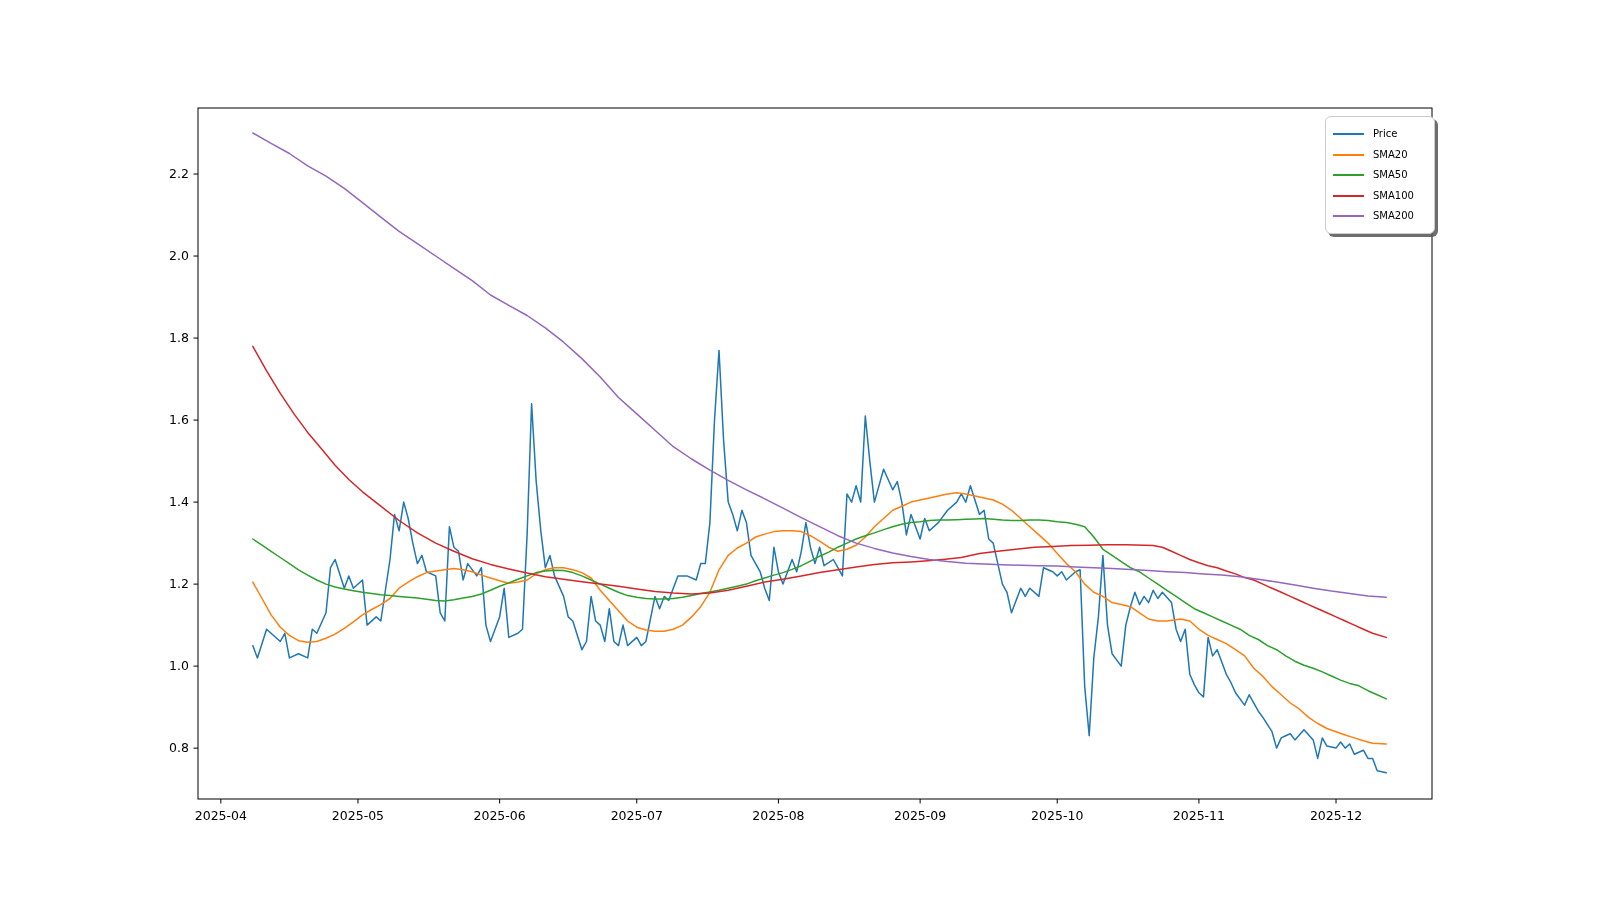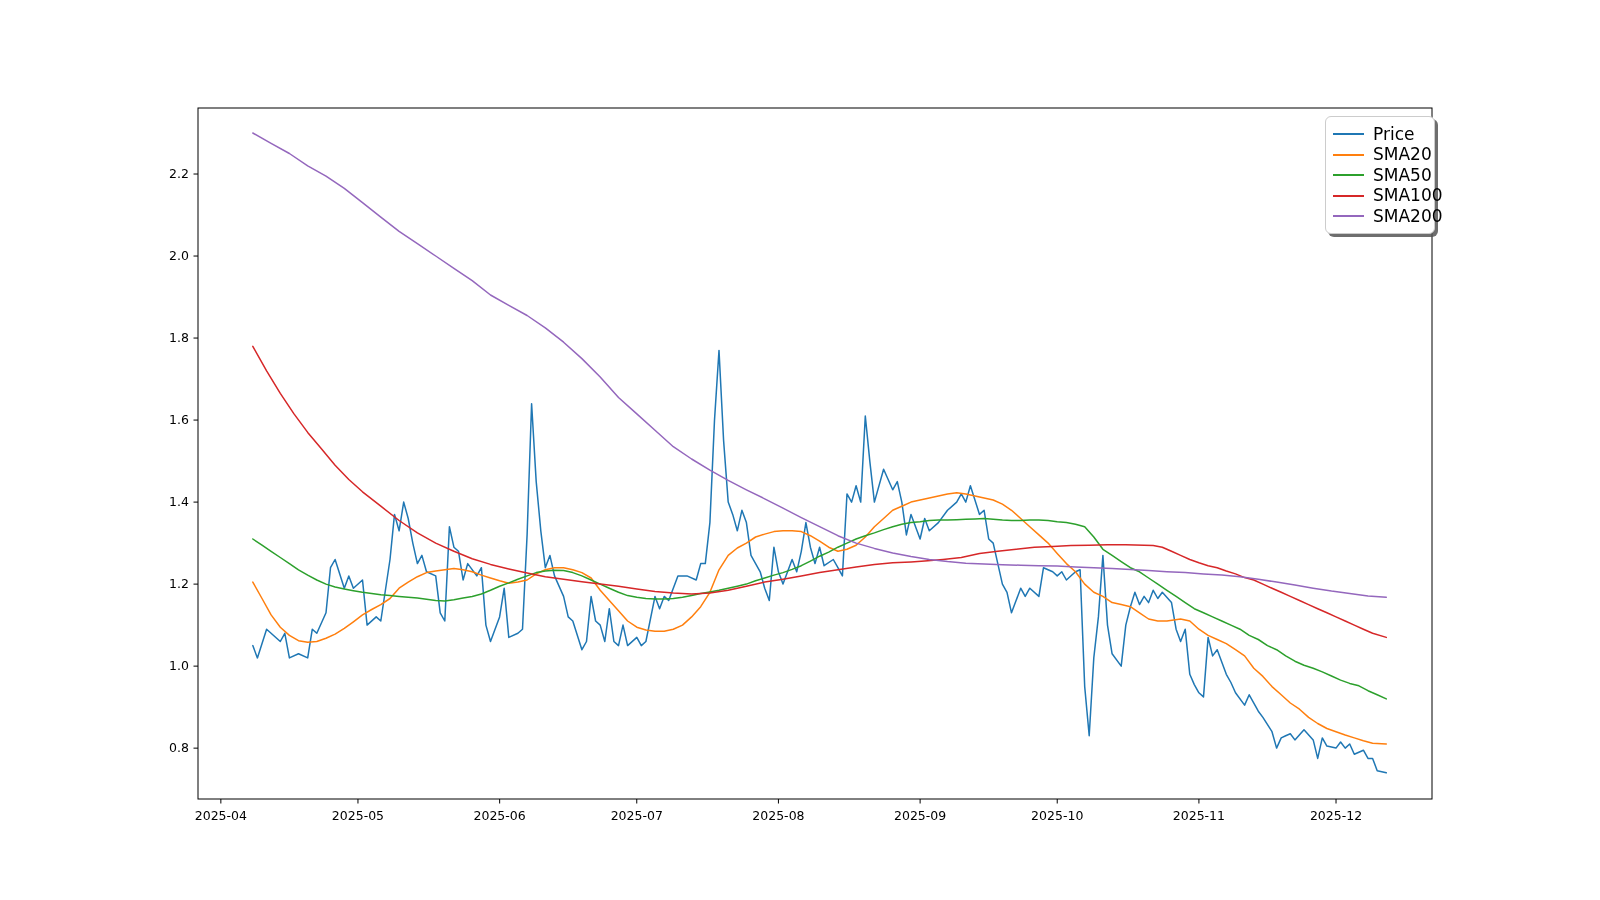--- a/index.html
+++ b/index.html
@@ -5,21 +5,21 @@
   html,body{margin:0;padding:0;background:#ffffff;}
   body{width:1600px;height:900px;position:relative;overflow:hidden;
        font-family:"DejaVu Sans","Liberation Sans",sans-serif;}
   .figure{position:absolute;left:0;top:0;width:1600px;height:900px;background:#ffffff;}
   #plot{position:absolute;left:0;top:0;}
   .tick-label{font-family:"DejaVu Sans","Liberation Sans",sans-serif;fill:#000000;}
   .legend{position:absolute;left:1325px;top:116px;width:110px;box-sizing:border-box;
           background:#ffffff;border:1px solid #cccccc;border-radius:6px;
           padding:7px 8px 6px 7px;
           box-shadow:3px 3px 0 rgba(85,85,85,0.85);
-          font-size:17px;color:#000000;}
+          font-size:10px;color:#000000;}
   .legend-item{display:flex;align-items:center;height:20.5px;}
   .legend-line{display:inline-block;width:31px;height:0;border-top-style:solid;
                border-top-width:2px;margin-right:9px;flex:0 0 auto;}
   .legend-label{white-space:nowrap;line-height:1;}
 </style>
 </head>
 <body>
 
 <div class="figure">
   <svg id="plot" width="1600" height="900" viewBox="0 0 1600 900">

